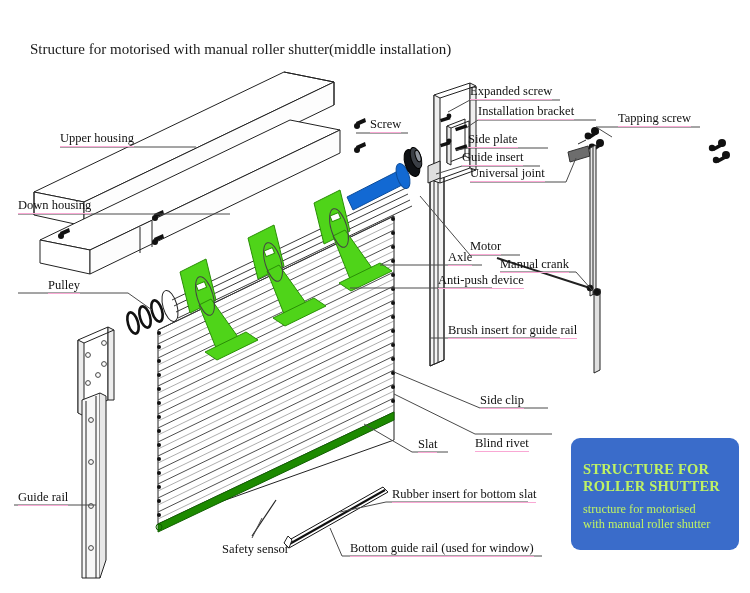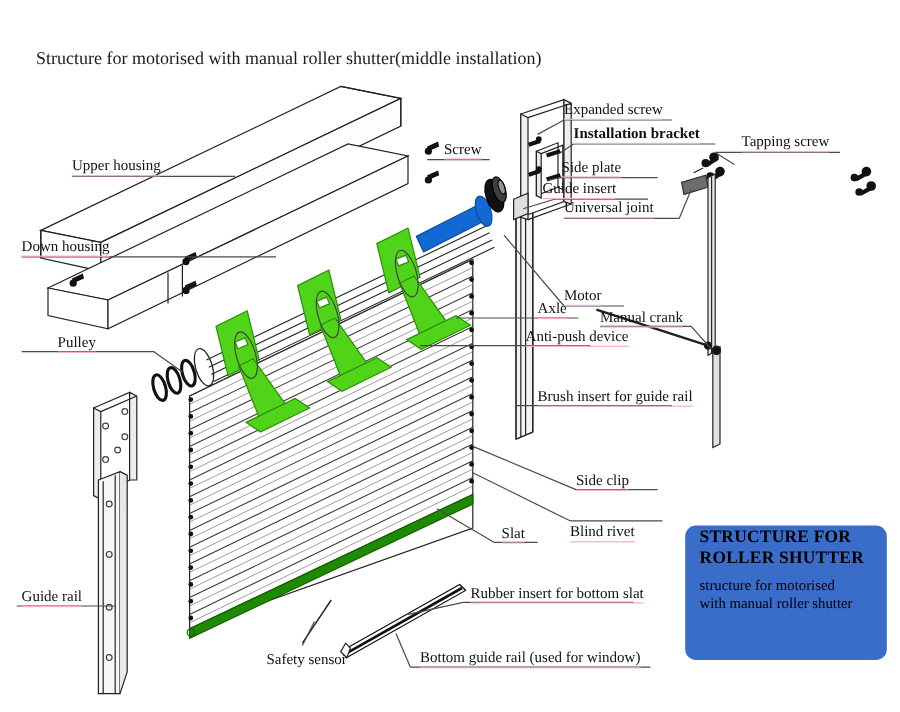--- a/index.html
+++ b/index.html
@@ -53,23 +53,23 @@
 
   
   #infocard {
     position: absolute;
     left: 571px;
     top: 438px;
     width: 168px;
     height: 112px;
     background: #3a6cca;
     border-radius: 9px;
-    color: #000000;
+    color: #bef264;
     box-sizing: border-box;
-    padding: 2px 11px 8px 12px;
+    padding: 23px 11px 8px 12px;
   }
   #infocard .ct {
     font-size: 14.5px;
     font-weight: bold;
     line-height: 17px;
     letter-spacing: 0.2px;
   }
   #infocard .cb {
     margin-top: 7px;
     font-size: 12.3px;
@@ -388,23 +388,23 @@
 
         <path d="M342 556 L330 528 M342 556 L542 556"></path>
       </g>
     </g>
   </svg>
 
   <div class="lbl u" style="left:60px; top:132px;">Upper housing</div>
   <div class="lbl u" style="left:18px; top:199px;">Down housing</div>
   <div class="lbl u" style="left:370px; top:118px;">Screw</div>
   <div class="lbl u" style="left:470px; top:85px;">Expanded screw</div>
-  <div class="lbl u" style="left:478px; top:105px;font-weight:bold;">Installation bracket</div>
+  <div class="lbl u" style="left:478px; top:105px;">Installation bracket</div>
   <div class="lbl u" style="left:468px; top:133px;">Side plate</div>
-  <div class="lbl u" style="left:452px; top:151px;">Guide insert</div>
+  <div class="lbl u" style="left:462px; top:151px;">Guide insert</div>
   <div class="lbl u" style="left:470px; top:167px;">Universal joint</div>
   <div class="lbl u" style="left:618px; top:112px;">Tapping screw</div>
   <div class="lbl u" style="left:470px; top:240px;">Motor</div>
   <div class="lbl u" style="left:448px; top:251px;">Axle</div>
   <div class="lbl u" style="left:500px; top:258px;">Manual crank</div>
   <div class="lbl u" style="left:438px; top:274px;">Anti-push device</div>
   <div class="lbl u" style="left:448px; top:324px;">Brush insert for guide rail</div>
   <div class="lbl u" style="left:480px; top:394px;">Side clip</div>
   <div class="lbl u" style="left:475px; top:420px;margin-top:17px;">Blind rivet</div>
   <div class="lbl u" style="left:418px; top:438px;">Slat</div>

